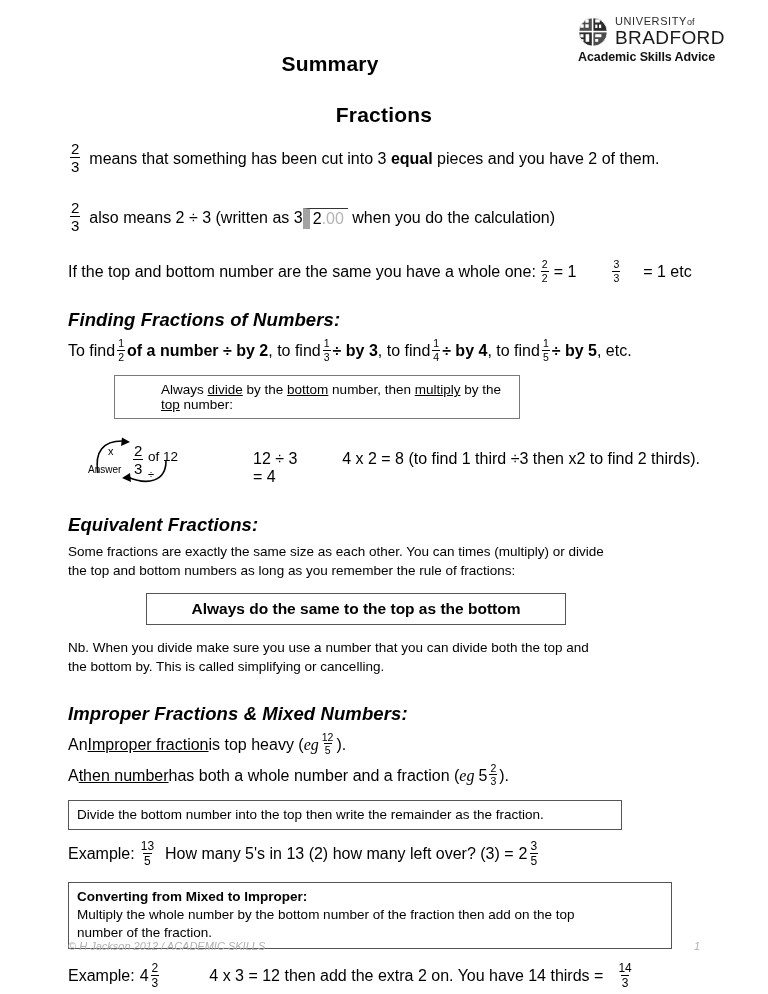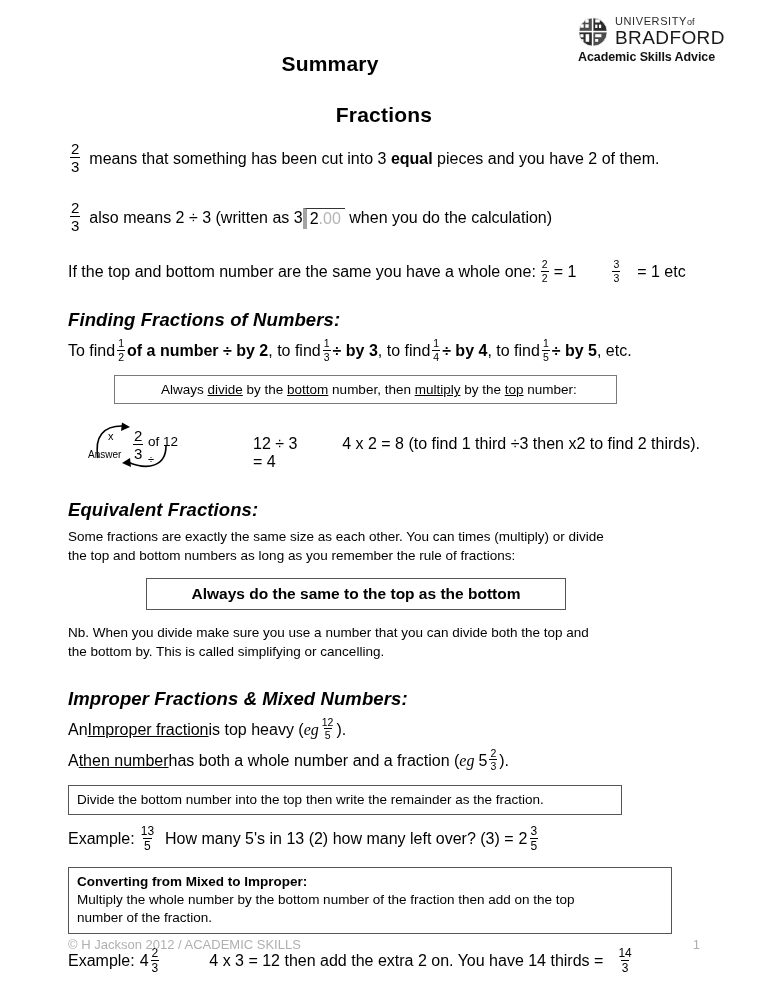--- a/index.html
+++ b/index.html
@@ -157,21 +157,21 @@
 
   
   .longdiv {
     display: inline-flex;
     align-items: stretch;
     vertical-align: baseline;
     position: relative;
     top: 1px;
   }
   .longdiv .bracket {
-    border-left: 4px solid #a3a3a3;
+    border-left: 7px solid #a3a3a3;
     border-top: 1px solid #333;
     padding: 1px 4px 1px 3px;
     margin-left: 0px;
   }
   .dim { color: #b4b4b4; }
 
   
   .diagram {
     position: relative;
     width: 120px;
@@ -214,22 +214,23 @@
   }
 
   
   .footer {
     position: absolute;
     bottom: 42px;
     left: 68px;
     width: 632px;
     display: flex;
     justify-content: space-between;
-    font-size: 13px;
+    font-size: 11px;
     color: #b0b0b0;
+    font-style: italic;
   }
 
   .serif-it {
     font-family: "Liberation Serif", serif;
     font-style: italic;
   }
 </style>
 </head>
 <body>
 
@@ -301,21 +302,21 @@
       <span class="line">If the top and bottom number are the same you have a whole one:</span>
       <span class="frac sml" style="margin-left:5px;">
         <span class="num">2</span>
         <span class="den">2</span>
       </span>
       <span class="line" style="margin-left:3px;">= 1</span>
       <span class="frac sml" style="margin-left:36px;">
         <span class="num">3</span>
         <span class="den">3</span>
       </span>
-      <span class="line" style="margin-left:15px;">= 1 etc</span>
+      <span class="line" style="margin-left:21px;">= 1 etc</span>
     </div>
 
     <h2 class="section" style="margin-top:25px;">Finding Fractions of Numbers:</h2>
 
     <div class="row" style="margin-top:8px;">
       <span class="line">To find</span>
       <span class="frac sml">
           <span class="num">1</span>
           <span class="den">2</span>
         </span>
@@ -334,21 +335,21 @@
       <span class="line b">÷ by 4</span>
       <span class="line">, to find </span>
       <span class="frac sml">
           <span class="num">1</span>
           <span class="den">5</span>
         </span>
       <span class="line b">÷ by 5</span>
       <span class="line">, etc.</span>
     </div>
 
-    <div class="rulebox" style="margin-top:12px; margin-left:46px; width:503px;padding-left:46px;">
+    <div class="rulebox" style="margin-top:12px; margin-left:46px; width:406px;padding-left:46px;">
       <span>Always </span><span class="u">divide</span><span> by the </span><span class="u">bottom</span><span> number, then </span><span class="u">multiply</span><span> by the </span><span class="u">top</span><span> number:</span>
     </div>
 
     <div class="row" style="margin-top:18px; margin-left:18px; align-items:flex-start;">
 
       <div class="diagram">
         <svg width="120" height="48" viewBox="0 0 120 48">
           <path d="M12,36 C8,14 18,4 36,4" fill="none" stroke="#000" stroke-width="1.6"></path>
           <polygon points="36,0.5 44,5 35,9" fill="#000"></polygon>
           <path d="M42,40 C62,49 80,44 80,24" fill="none" stroke="#000" stroke-width="1.6"></path>

